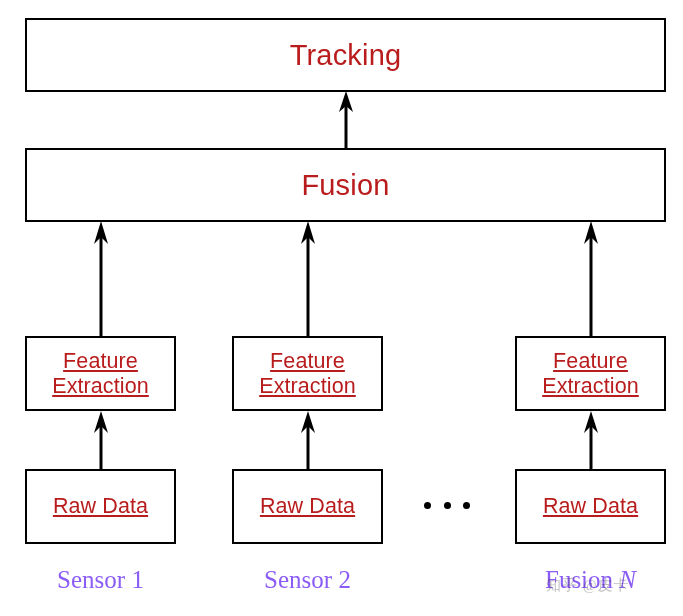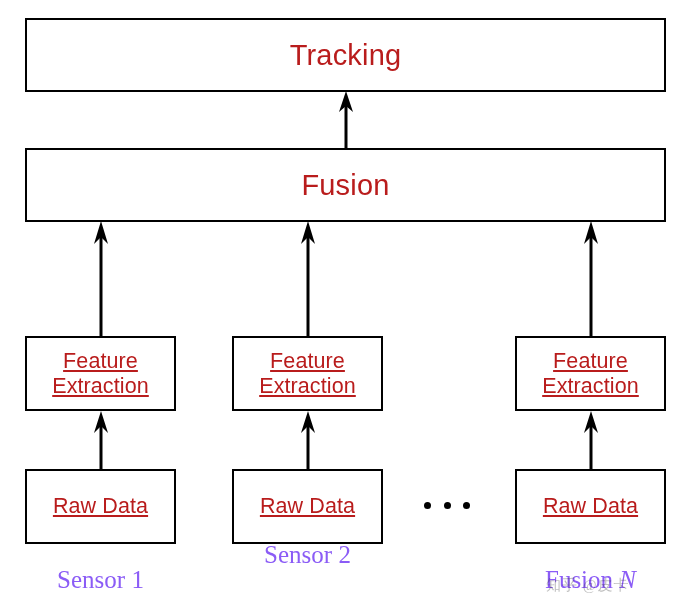--- a/index.html
+++ b/index.html
@@ -159,21 +159,21 @@
   <div class="ellipsis" style="left:424px; top:501px; width:46px; height:8px;">
     <span></span>
       <span></span>
       <span></span>
   </div>
 
   <div class="sensor-caption" style="left:25px; top:566px; width:151px;">
     <span>Sensor 1</span>
   </div>
 
-  <div class="sensor-caption" style="left:232px; top:541px; width:151px;">
+  <div class="sensor-caption" style="left:232px; top:566px; width:151px;">
     <span>Sensor 2</span>
   </div>
 
   <div class="sensor-caption" style="left:515px; top:566px; width:151px;">
     <span>Fusion </span><span class="italic-n">N</span>
   </div>
 
   <div class="watermark" style="left:536px; top:576px;">知乎 @皮卡</div>
 
 </div>

